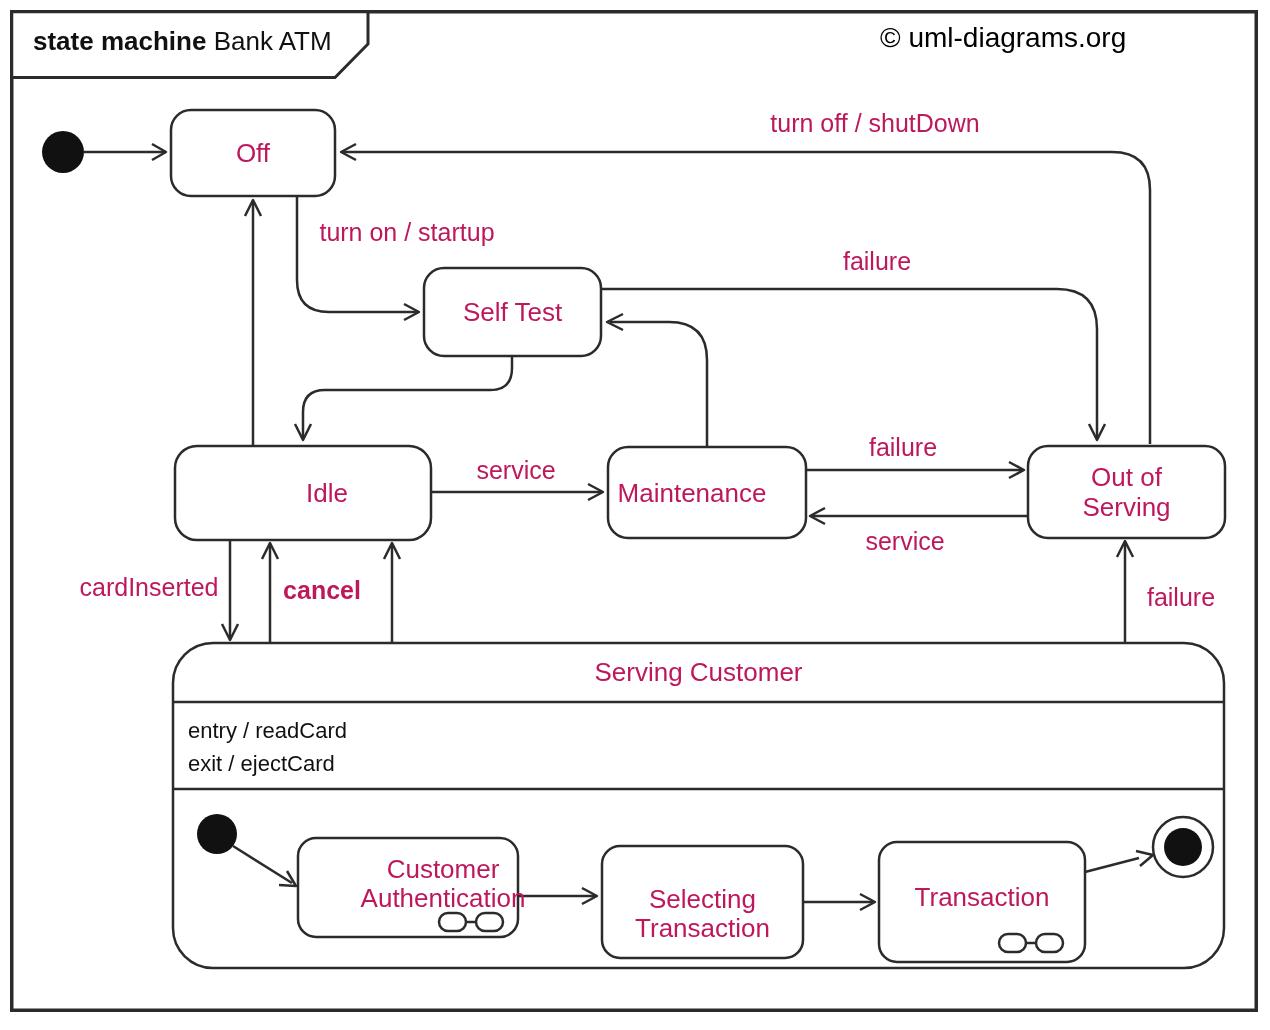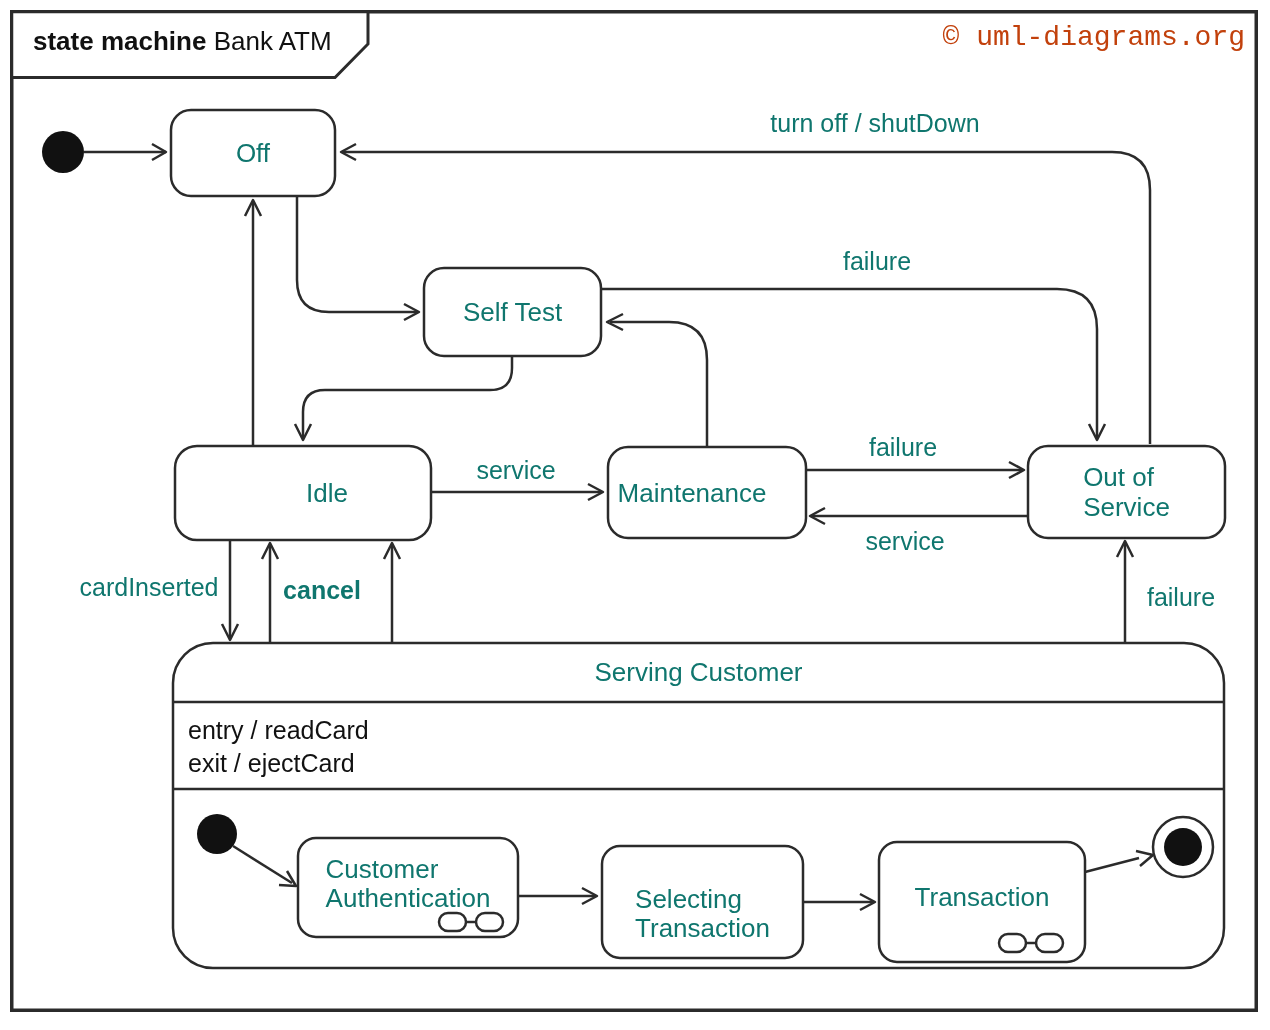--- a/index.html
+++ b/index.html
@@ -1,26 +1,26 @@
 <!DOCTYPE html>
 <html><head>
 <meta charset="utf-8">
 <style>
   html,body{margin:0;padding:0;background:#fff;}
   #canvas{position:relative;width:1270px;height:1030px;background:#fff;overflow:hidden;
           font-family:"Liberation Sans",sans-serif;color:#111;}
   #edges{position:absolute;left:0;top:0;}
   .lbl{position:absolute;display:flex;align-items:center;justify-content:center;
-       text-align:left;font-size:25px;line-height:30px;color:#0f766e;white-space:pre-line;}
+       text-align:center;font-size:25px;line-height:30px;color:#be185d;white-space:pre-line;}
   .state-label{font-weight:normal;font-size:26px;line-height:30px;}
   #frame-title{position:absolute;left:33px;top:26px;font-size:26px;white-space:nowrap;}
   #frame-title .kw{font-weight:bold;}
-  #copyright{position:absolute;left:880px;top:22px;width:365px;text-align:right;
-             font-family:Liberation Mono, monospace;font-size:28px;color:#c2410c;}
-  .activities{position:absolute;left:188px;top:714px;font-size:25px;line-height:33px;}
+  #copyright{position:absolute;left:880px;top:22px;width:365px;
+             font-family:Liberation Sans, sans-serif;font-size:28px;color:#000000;}
+  .activities{position:absolute;left:188px;top:714px;font-size:22px;line-height:33px;}
 </style>
 </head>
 <body>
 
 <div id="canvas">
 
   <svg id="edges" width="1270" height="1030" viewBox="0 0 1270 1030">
     <g fill="none" stroke="#2b2b2b" stroke-width="3.5">
       <rect x="11.75" y="11.75" width="1244.5" height="998.5" fill="#fff"></rect>
     </g>
@@ -139,35 +139,36 @@
   </svg>
 
   <div id="frame-title"><span class="kw">state machine</span><span>&nbsp;</span><span>Bank ATM</span></div>
   <div id="copyright">© uml-diagrams.org</div>
 
   <div class="lbl state-label" style="left:171px;top:110px;width:164px;height:86px;">Off</div>
   <div class="lbl state-label" style="left:424px;top:268px;width:177px;height:88px;">Self Test</div>
   <div class="lbl state-label" style="left:175px;top:446px;width:304px;height:94px;">Idle</div>
   <div class="lbl state-label" style="left:608px;top:447px;width:168px;height:91px;">Maintenance</div>
   <div class="lbl state-label" style="left:1028px;top:446px;width:197px;height:92px;">Out of
-Service</div>
+Serving</div>
   <div class="lbl state-label" style="left:173px;top:643px;width:1051px;height:58px;">Serving Customer</div>
 
   <div class="activities">
     <div>entry / readCard</div>
     <div>exit / ejectCard</div>
   </div>
 
-  <div class="lbl state-label" style="left:298px;top:838px;width:220px;height:92px;line-height:29px;">Customer
+  <div class="lbl state-label" style="left:298px;top:838px;width:220px;height:92px;line-height:29px;padding-left:35px;">Customer
 Authentication</div>
   <div class="lbl state-label" style="left:602px;top:846px;width:201px;height:136px;line-height:29px;">Selecting
 Transaction</div>
   <div class="lbl state-label" style="left:879px;top:842px;width:206px;height:110px;">Transaction</div>
 
   <div class="lbl" style="left:745px;top:106px;width:260px;height:34px;">turn off / shutDown</div>
+  <div class="lbl" style="left:298px;top:215px;width:218px;height:34px;">turn on / startup</div>
   <div class="lbl" style="left:815px;top:244px;width:124px;height:34px;">failure</div>
   <div class="lbl" style="left:460px;top:453px;width:112px;height:34px;">service</div>
   <div class="lbl" style="left:846px;top:430px;width:114px;height:34px;">failure</div>
   <div class="lbl" style="left:848px;top:524px;width:114px;height:34px;">service</div>
   <div class="lbl" style="left:68px;top:570px;width:162px;height:34px;">cardInserted</div>
   <div class="lbl" style="left:272px;top:573px;width:100px;height:34px;font-weight:bold;">cancel</div>
   <div class="lbl" style="left:1124px;top:580px;width:114px;height:34px;">failure</div>
 
 </div>
 

